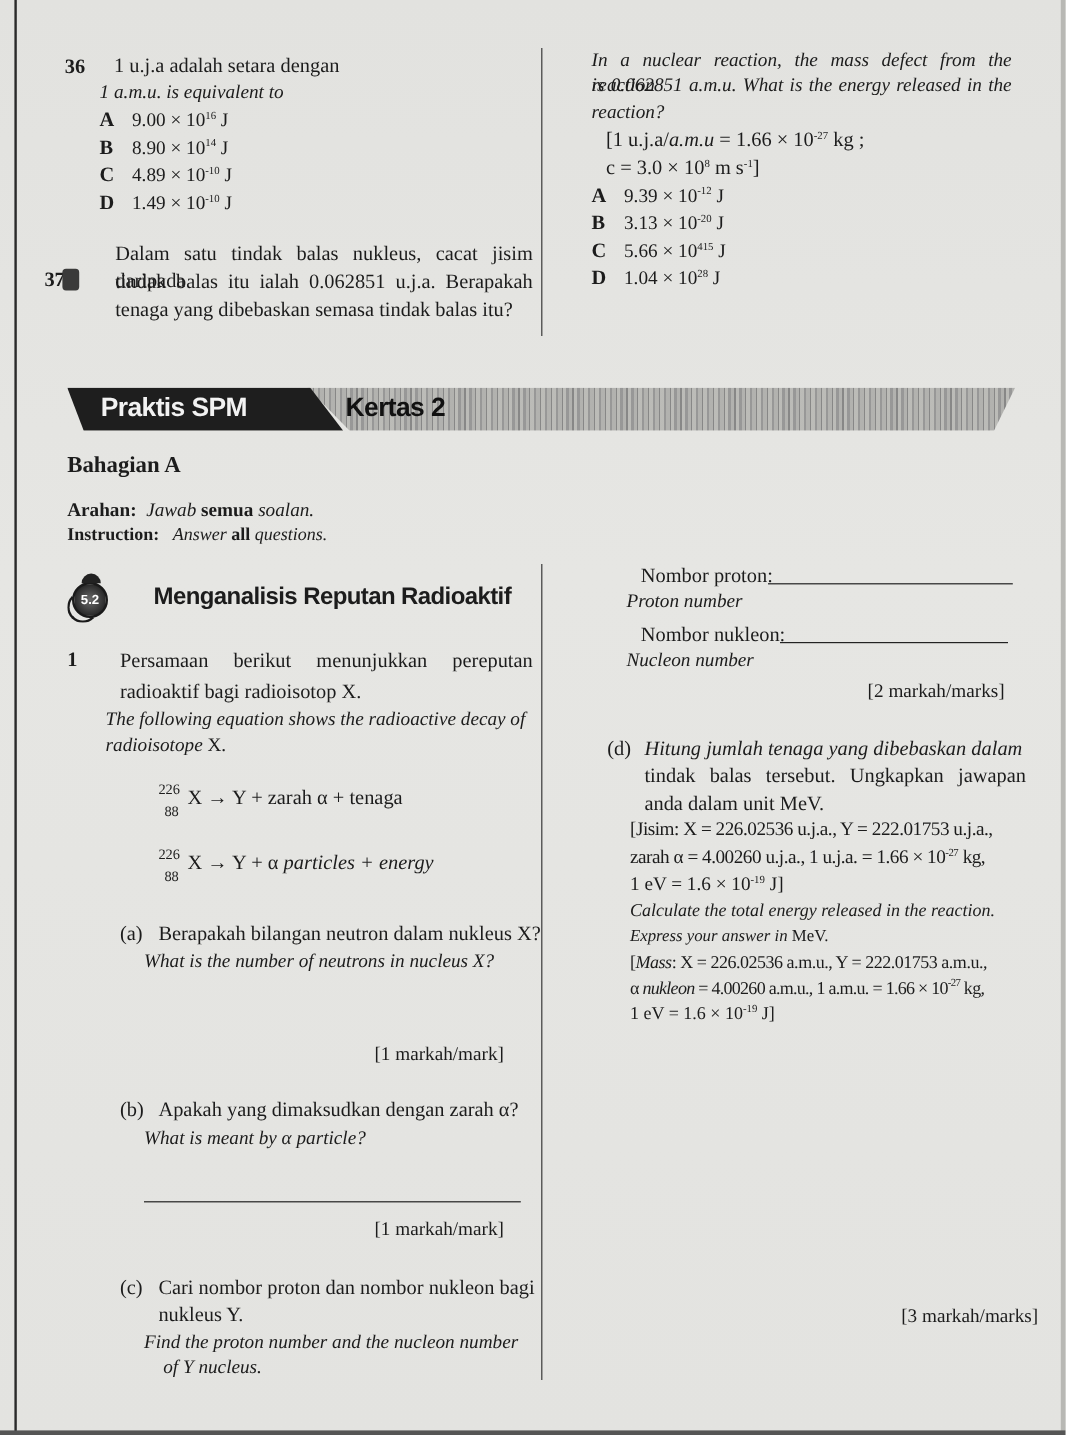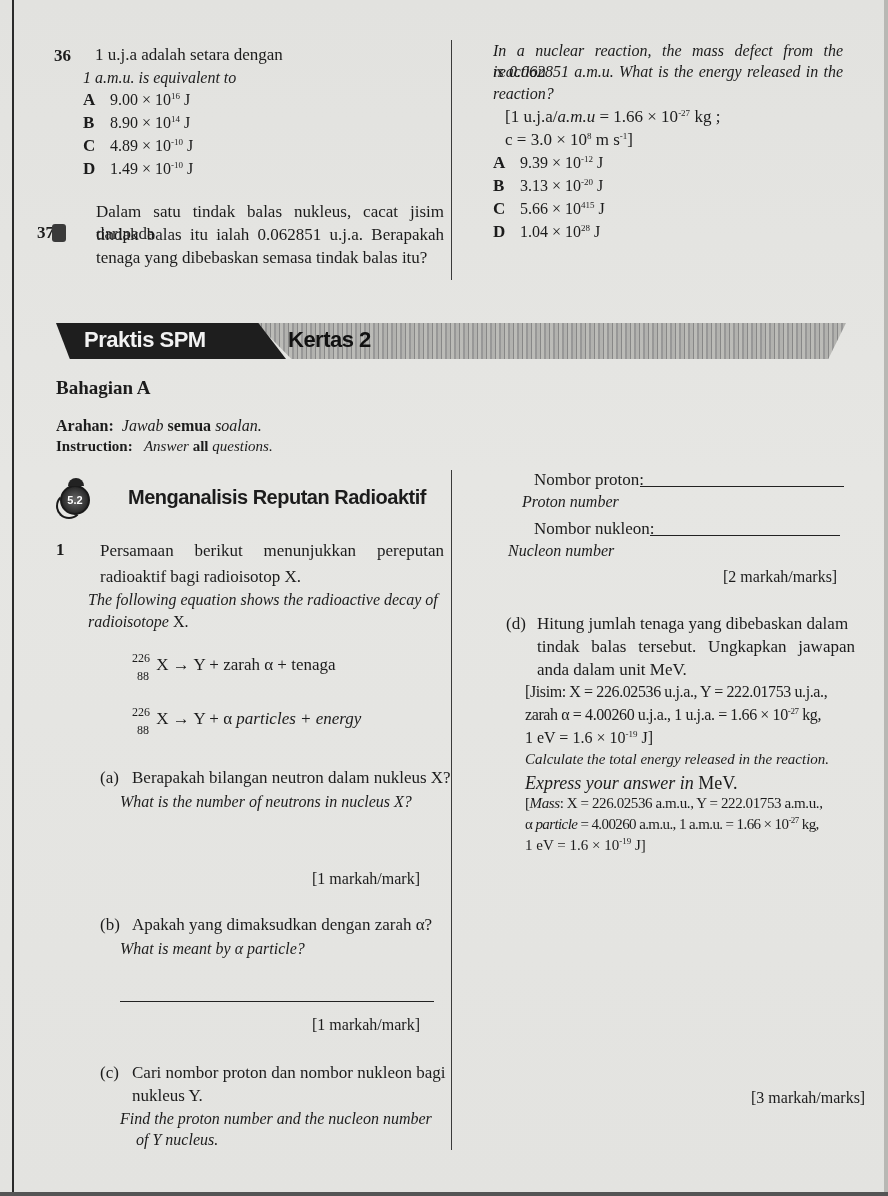--- a/index.html
+++ b/index.html
@@ -176,42 +176,42 @@
     <div class="abs t17" style="left:120px;top:1062px;">Cari nombor proton dan nombor nukleon bagi</div>
     <div class="abs t17" style="left:120px;top:1085px;">nukleus Y.</div>
     <div class="abs t16 it" style="left:120px;top:1108px;">Find the proton number and the nucleon number</div>
     <div class="abs t16 it" style="left:136px;top:1129px;">of Y nucleus.</div>
 
     <div class="abs t17" style="left:522px;top:469px;">Nombor proton:</div>
     <div class="ans-line" style="left:640px;top:486px;width:204px;"></div>
     <div class="abs t16 it" style="left:522px;top:491px;">Proton number</div>
     <div class="abs t17" style="left:522px;top:518px;">Nombor nukleon:</div>
     <div class="ans-line" style="left:650px;top:535px;width:190px;"></div>
-    <div class="abs t16 it" style="left:508px;top:540px;">Nucleon number</div>
+    <div class="abs t16 it" style="left:522px;top:540px;">Nucleon number</div>
     <div class="abs t16" style="left:723px;top:566px;">[2 markah/marks]</div>
 
     <span class="abs t17" style="left:494px;top:613px;">(d)</span>
-    <div class="abs t17" style="left:525px;top:613px;width:318px;">Hitung jumlah tenaga yang dibebaskan dalam</div>
+    <div class="abs t17" style="left:525px;top:613px;width:318px;font-style:italic;">Hitung jumlah tenaga yang dibebaskan dalam</div>
     <div class="abs t17 justify" style="left:525px;top:636px;width:318px;">tindak balas tersebut. Ungkapkan jawapan</div>
     <div class="abs t17" style="left:525px;top:659px;">anda dalam unit MeV.</div>
     <div class="abs" style="left:525px;top:683px;font-size:16px;letter-spacing:-0.4px;">[Jisim: X = 226.02536 u.j.a., Y = 222.01753 u.j.a.,</div>
     <div class="abs" style="left:525px;top:706px;font-size:16px;letter-spacing:-0.4px;">
       <span>zarah α = 4.00260 u.j.a., 1 u.j.a. = 1.66 × 10</span><sup>-27</sup><span> kg,</span>
     </div>
     <div class="abs t16" style="left:525px;top:727px;">
       <span>1 eV = 1.6 × 10</span><sup>-19</sup><span> J]</span>
     </div>
     <div class="abs it" style="left:525px;top:751px;font-size:15px;">Calculate the total energy released in the reaction.</div>
-    <div class="abs" style="left:525px;top:773px;font-size:18px;">
+    <div class="abs" style="left:525px;top:773px;font-size:14px;">
       <span class="it">Express your answer in</span><span> MeV.</span>
     </div>
     <div class="abs" style="left:525px;top:795px;font-size:15px;letter-spacing:-0.4px;">
       <span>[</span><span class="it">Mass</span><span>: X = 226.02536 a.m.u., Y = 222.01753 a.m.u.,</span>
     </div>
     <div class="abs" style="left:525px;top:816px;font-size:15px;letter-spacing:-0.6px;">
-      <span>α </span><span class="it">particle</span><span> = 4.00260 a.m.u., 1 a.m.u. = 1.66 × 10</span><sup>-27</sup><span> kg,</span>
+      <span>α </span><span class="it">nukleon</span><span> = 4.00260 a.m.u., 1 a.m.u. = 1.66 × 10</span><sup>-27</sup><span> kg,</span>
     </div>
     <div class="abs" style="left:525px;top:837px;font-size:15px;">
       <span>1 eV = 1.6 × 10</span><sup>-19</sup><span> J]</span>
     </div>
     <div class="abs t16" style="left:722px;top:1087px;margin-left:29px;">[3 markah/marks]</div>
   </div>
 </div>
 
 </body></html>

